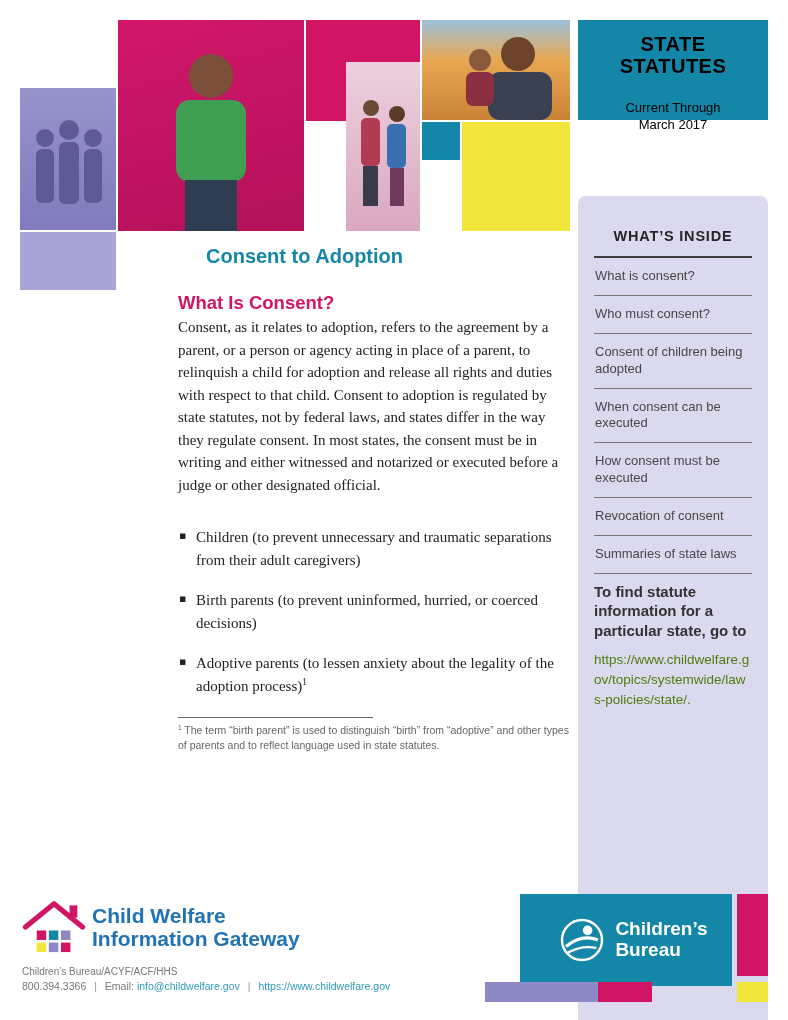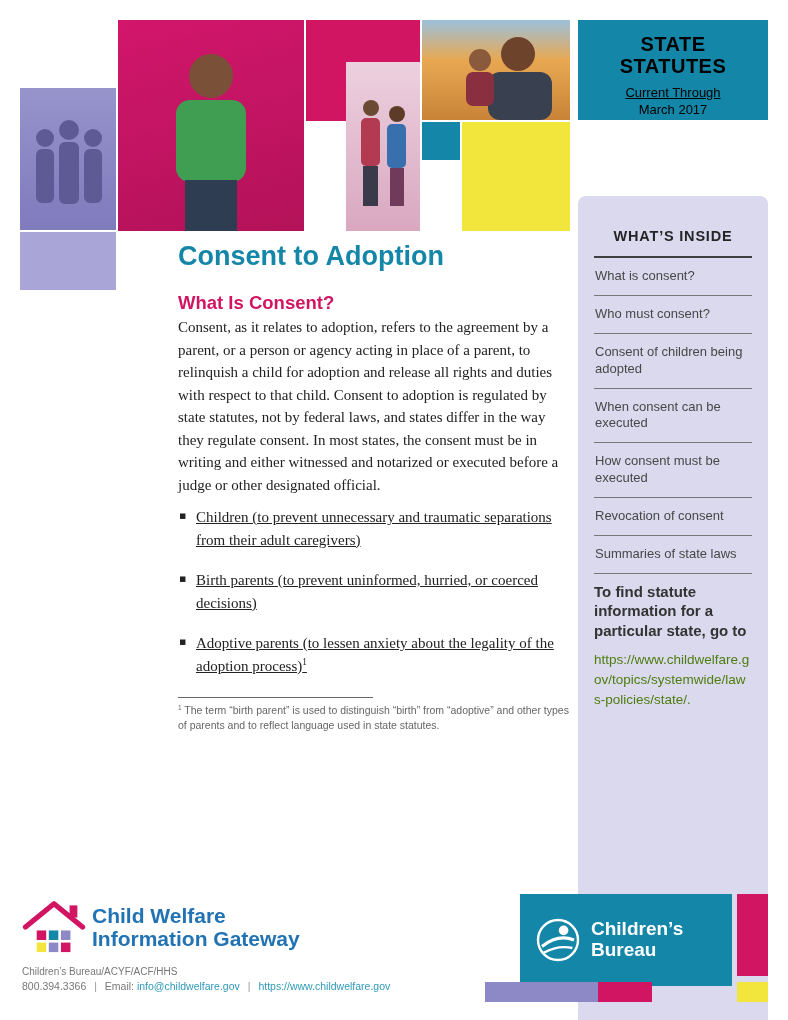--- a/index.html
+++ b/index.html
@@ -17,53 +17,53 @@
   .c-magenta-top    { left:346px; top:20px;  width:74px;  height:42px;  background:#d21562; }
   .c-backpack-photo { left:346px; top:62px;  width:74px;  height:169px; background:linear-gradient(180deg,#ecd0de,#d9a8c0); }
   .c-manbaby-photo  { left:422px; top:20px;  width:148px; height:100px; background:linear-gradient(180deg,#9cc0dc 0%,#e8a852 40%,#c98338 100%); }
   .c-teal-sq        { left:422px; top:122px; width:38px;  height:38px;  background:#1486a7; }
   .c-yellow         { left:462px; top:122px; width:108px; height:109px; background:#f2e63d; }
   .blk svg { display:block; width:100%; height:100%; }
 
   
   .statutes-box { left:578px; top:20px; width:190px; height:100px; background:#1486a7; color:#000000; text-align:center; padding-top:13px; }
   .statutes-box .t { font-size:20px; font-weight:bold; letter-spacing:.5px; line-height:1.12; }
-  .statutes-box .s { font-size:13px; line-height:1.3; margin-top:7px;text-decoration:underline; }
+  .statutes-box .s { font-size:13px; line-height:1.3; margin-top:22px; }
   .statutes-box .s2 { font-size:13px; line-height:1.3; }
 
   
   .sidebar { left:578px; top:196px; width:190px; height:876px; background:#dbd9ee; padding:32px 16px;border-radius:8px; }
   .sb-head { font-size:14.5px; font-weight:bold; color:#252525; text-align:center; letter-spacing:.8px; padding-bottom:12px; border-bottom:2px solid #3f3f3f; }
   .sb-item { padding:10px 1px; border-bottom:1px solid #777; font-size:13px; color:#474747; line-height:1.3; }
   .sb-cta { margin-top:8px; font-size:15px; font-weight:bold; color:#333; line-height:1.3; }
   .sb-link { display:block; margin-top:10px; color:#4d7c0f; font-size:13.5px; line-height:1.45; overflow-wrap:anywhere; text-decoration:none; cursor:pointer; }
 
   
   .main-col { left:178px; top:240px; width:394px; }
-  .main-col h1 { font-size:27px; line-height:32px; font-weight:bold; color:#1486a7; }
+  .main-col h1 { font-size:20px; line-height:32px; font-weight:bold; color:#1486a7;margin-left:28px; }
   .main-col h3 { margin-top:20px; font-size:18.5px; font-weight:bold; color:#d21562; }
   .body-text { font-family:"Liberation Serif","DejaVu Serif",serif; font-size:15px; line-height:1.5; color:#222; }
   .p1 { margin-top:2px; }
   .p2 { margin-top:24px; }
-  .protections { margin-top:10px; list-style:none;text-decoration:underline; }
+  .protections { margin-top:30px; list-style:none; }
   .protections li { position:relative; padding-left:18px; margin-bottom:18px; font-family:"Liberation Serif","DejaVu Serif",serif; font-size:15px; line-height:1.5; }
   .protections li::before { content:"▪"; position:absolute; left:1px; top:2px; font-size:11px; color:#222; font-family:"DejaVu Sans",sans-serif; }
   sup { vertical-align:super; font-size:.62em; line-height:0; }
   .footnote { margin-top:20px; }
   .fn-rule { width:195px; border-top:1px solid #666; margin-bottom:5px; }
   .fn-text { font-size:10.5px; color:#666; line-height:1.45; }
 
   
   .house-logo { left:22px; top:896px; width:64px; height:62px; }
   .gw-text { left:92px; top:904px; font-size:21px; font-weight:bold; color:#2173b4; line-height:1.1; }
   .footer-org { left:22px; top:966px; font-size:10px; color:#777; }
   .footer-contact { left:22px; top:980px; font-size:10.5px; color:#777; }
   .footer-contact a { color:#2f9ab8; text-decoration:none; cursor:pointer; }
   .footer-contact .sep { margin:0 5px; color:#999; }
-  .bureau-box { left:520px; top:894px; width:212px; height:92px; background:#1486a7; display:flex; align-items:center; padding-left:14px; }
+  .bureau-box { left:520px; top:894px; width:212px; height:92px; background:#1486a7; display:flex; align-items:center; padding-left:14px;justify-content:center; }
   .bureau-box svg { width:48px; height:48px; flex:0 0 auto; }
   .bureau-name { margin-left:9px; color:#fff; font-size:19px; font-weight:bold; line-height:1.08; }
   .magenta-tall { left:737px; top:894px; width:31px; height:82px; background:#d21562; }
   .bar-purple  { left:485px; top:982px; width:113px; height:20px; background:#8d89c6; }
   .bar-magenta { left:598px; top:982px; width:54px;  height:20px; background:#d21562; }
   .bar-yellow  { left:737px; top:982px; width:31px;  height:20px; background:#f2e63d; }
 </style>
 </head>
 <body>
 

